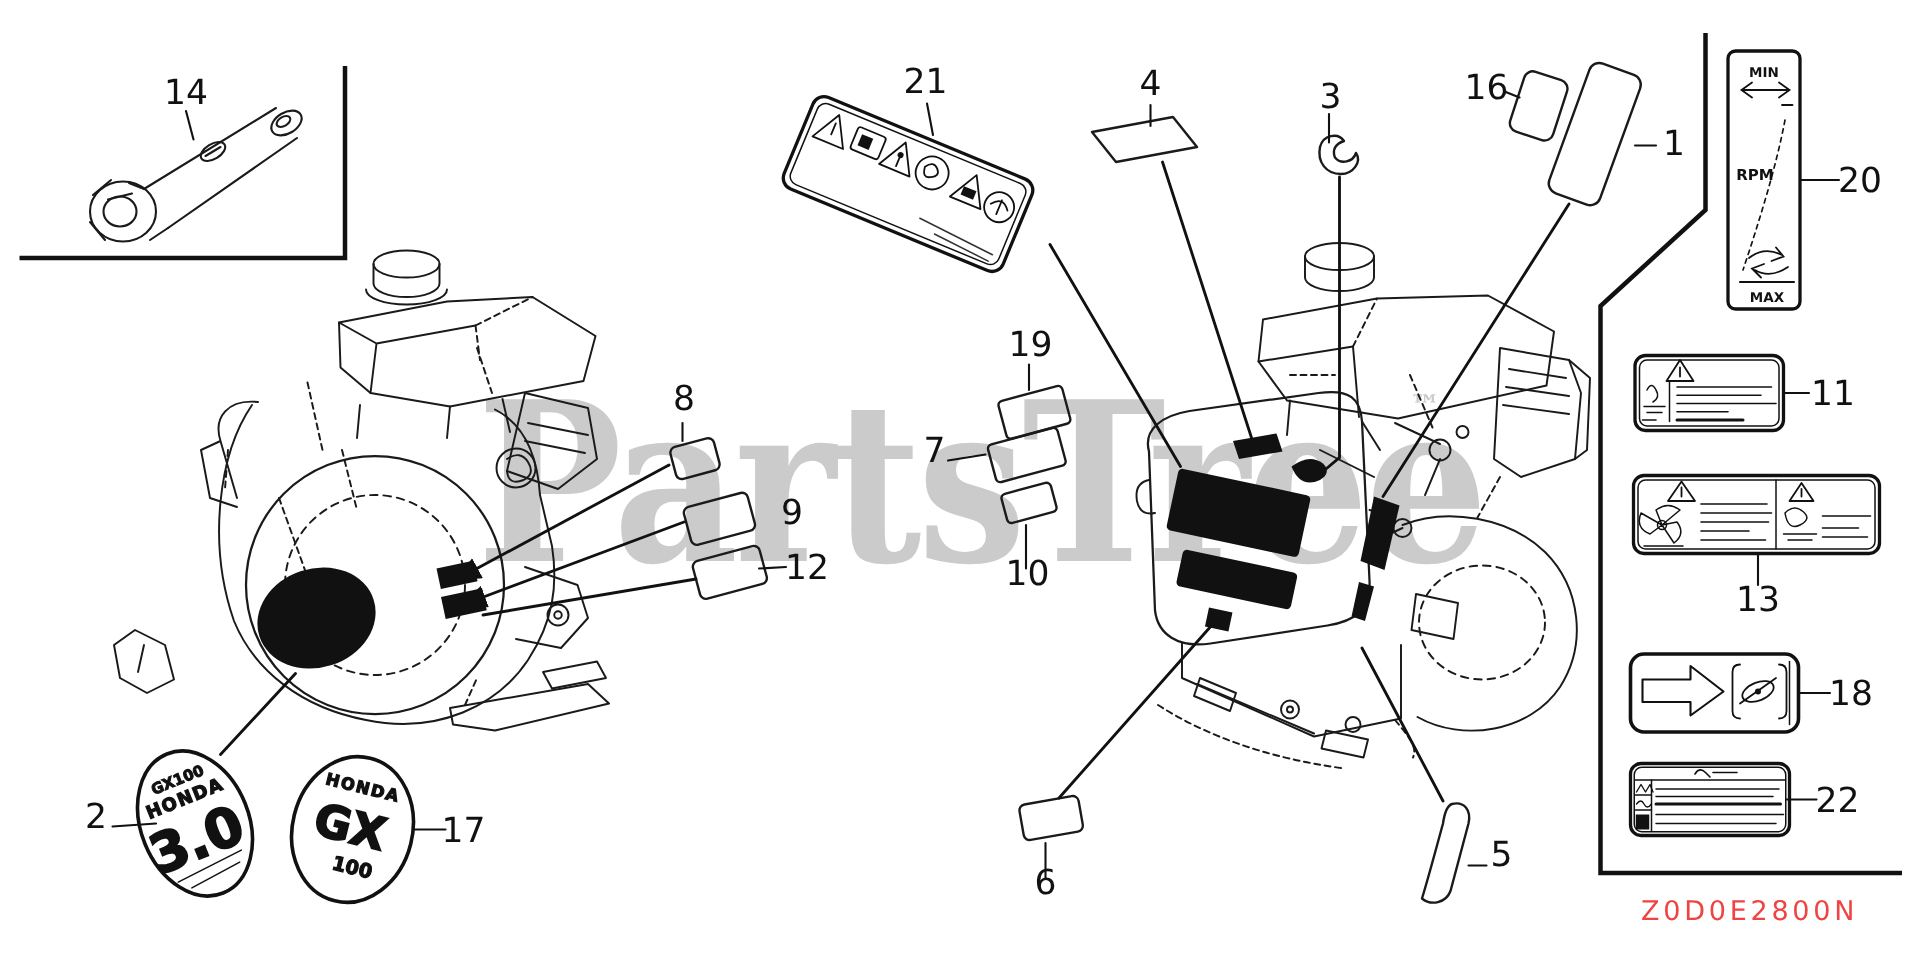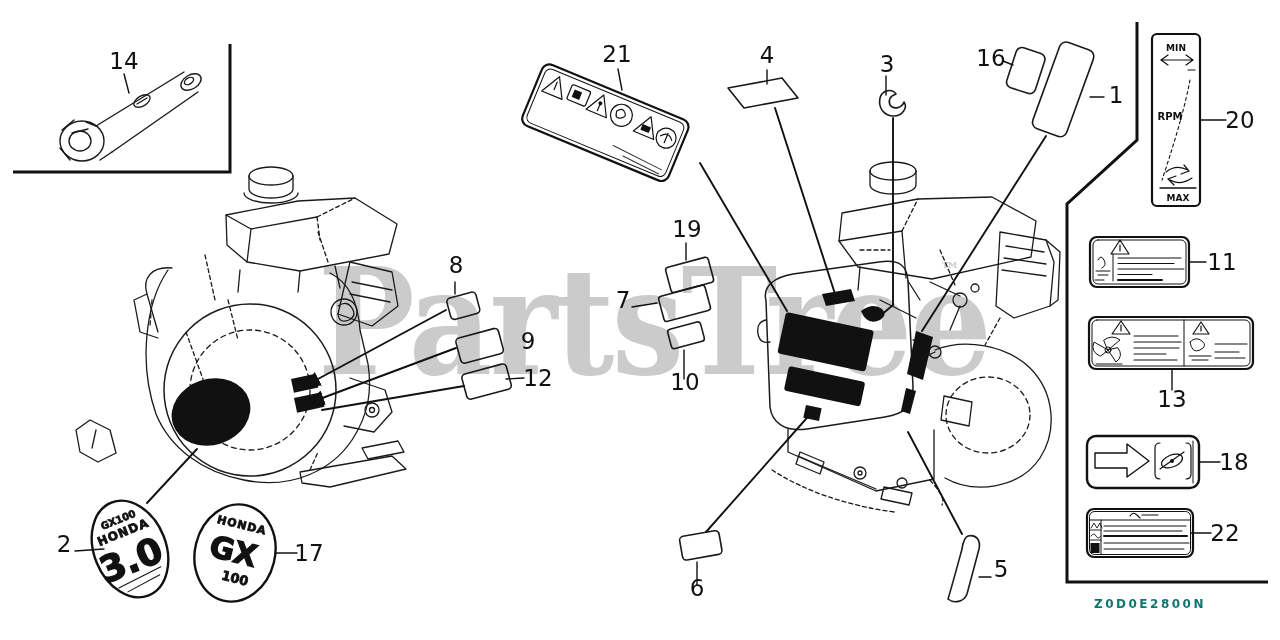--- a/index.html
+++ b/index.html
@@ -4,22 +4,22 @@
 <style>
   html,body{margin:0;padding:0;background:#fff;}
   .stage{position:relative;width:1280px;height:640px;background:#fff;overflow:hidden;
          font-family:"DejaVu Sans",sans-serif;}
   .watermark{position:absolute;left:318px;top:248px;z-index:0;
     font-family:"DejaVu Serif",serif;font-weight:bold;font-size:148px;line-height:1;
     color:#cbcbcb;letter-spacing:-3px;transform:scaleX(0.87);transform-origin:left top;
     user-select:none;white-space:nowrap;}
   .watermark-tm{position:absolute;left:940px;top:258px;z-index:0;color:#cbcbcb;
     font-family:"DejaVu Serif",serif;font-weight:bold;font-size:20px;}
-  .diagram-code{position:absolute;left:1094px;top:597px;z-index:2;color:#0f766e;
-    font-family:"DejaVu Sans",sans-serif;font-size:12px;letter-spacing:2.5px;font-weight:bold;}
+  .diagram-code{position:absolute;left:1094px;top:597px;z-index:2;color:#ef4444;
+    font-family:"DejaVu Sans",sans-serif;font-size:18px;letter-spacing:2.5px;}
   svg.art{position:absolute;left:0;top:0;z-index:1;}
   .callout{font-family:"DejaVu Sans",sans-serif;font-size:23px;fill:#111;}
   .tinytxt{font-family:"DejaVu Sans",sans-serif;font-weight:bold;fill:#111;}
 </style>
 </head>
 <body>
 
 <div class="stage">
 
   <div class="watermark">PartsTree</div>

